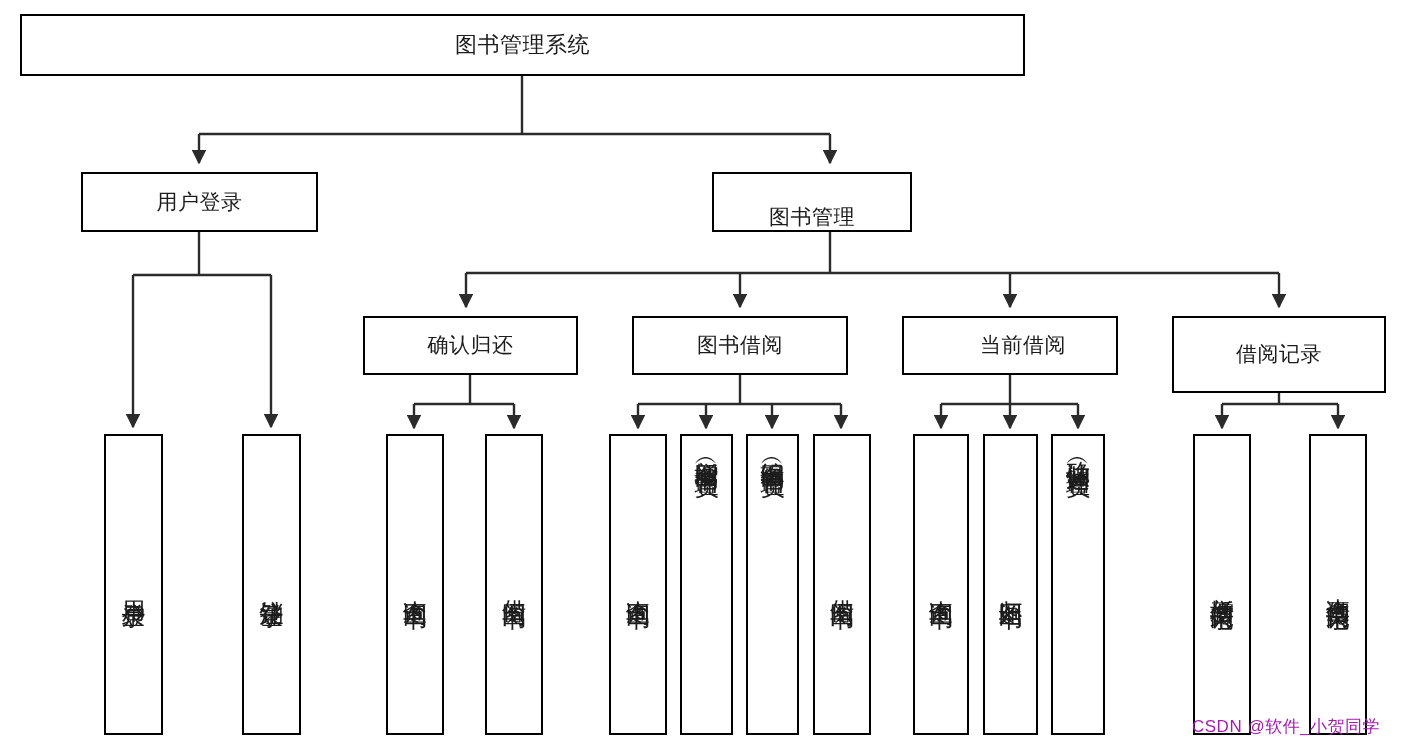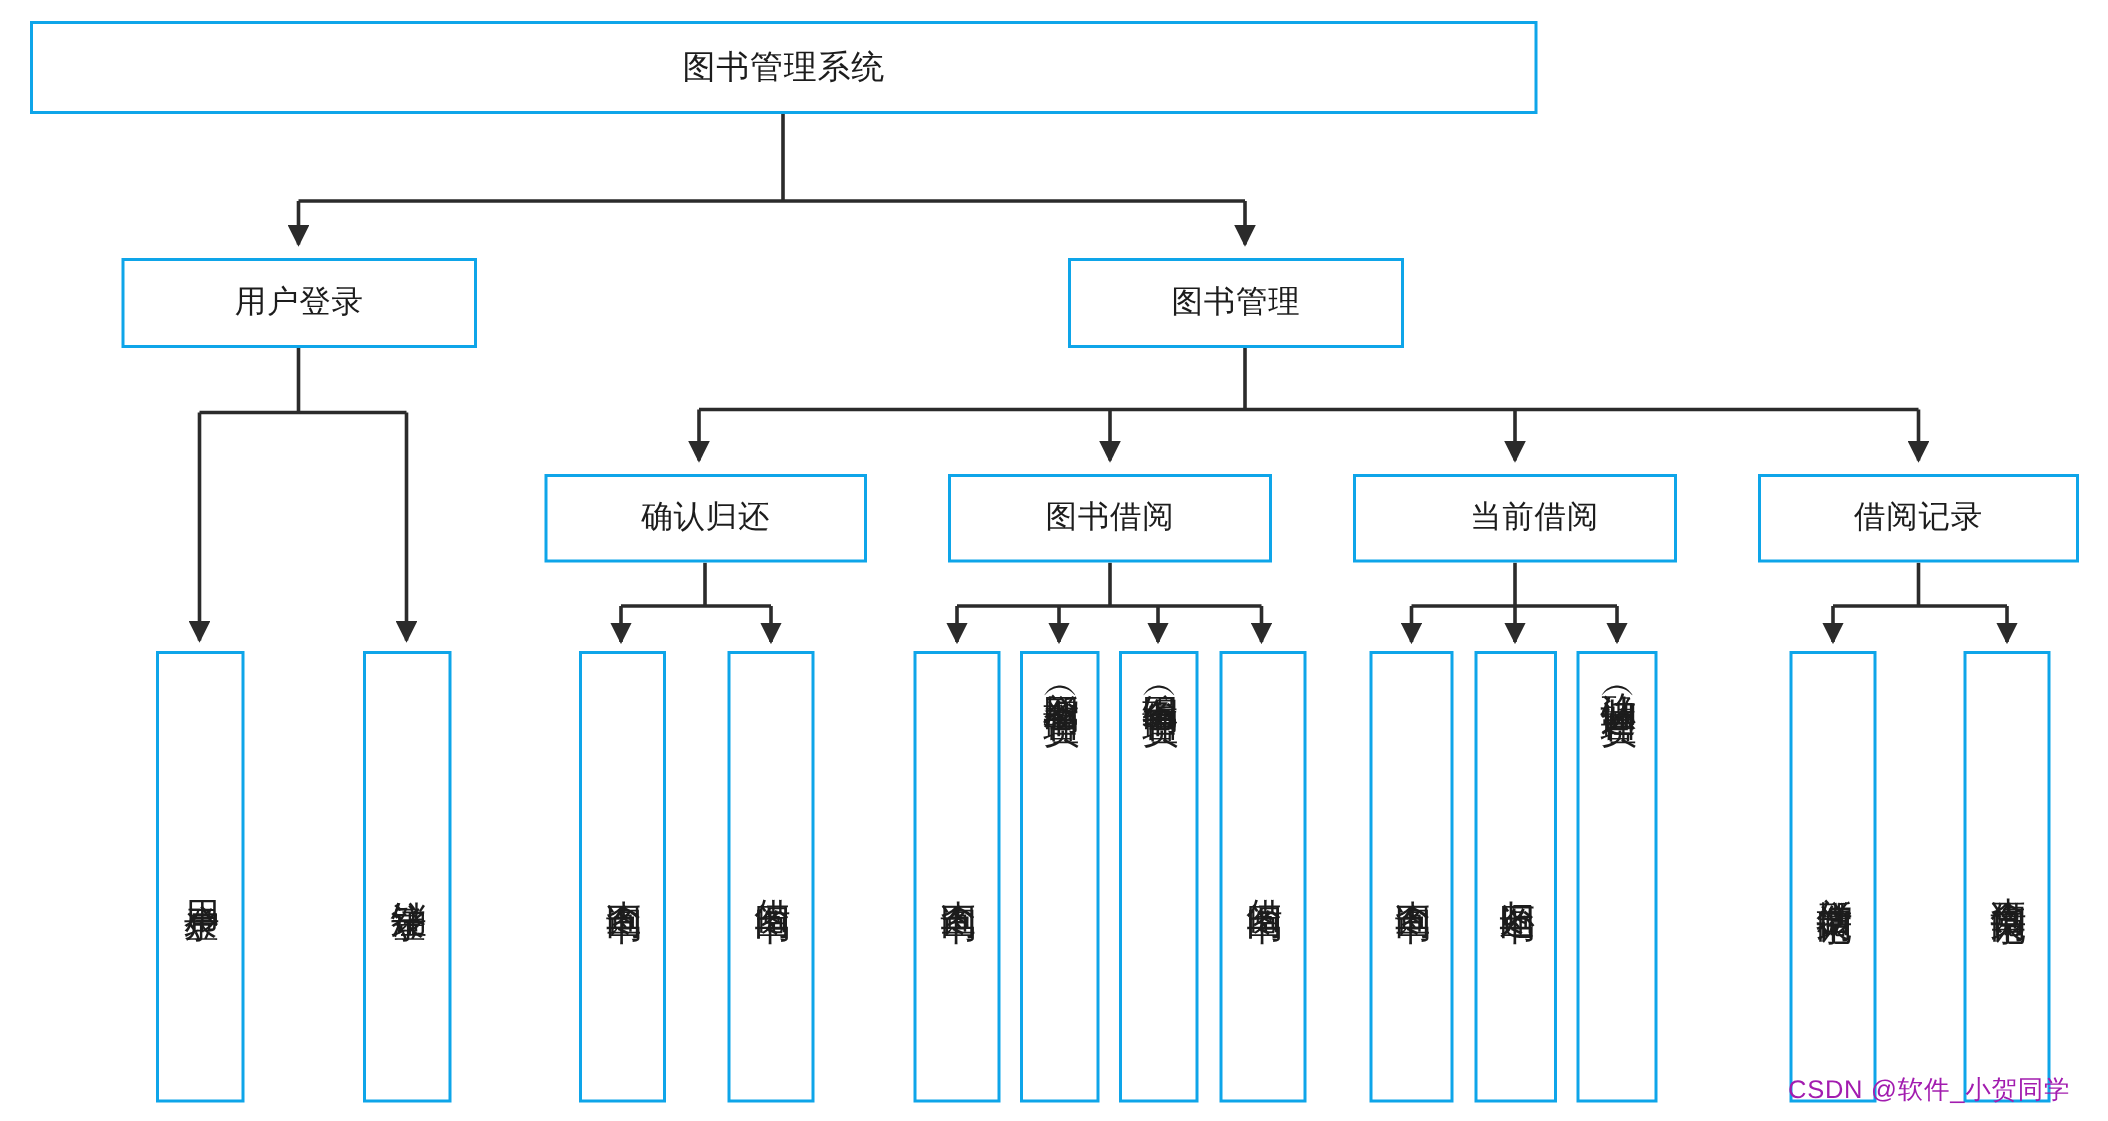--- a/index.html
+++ b/index.html
@@ -21,21 +21,21 @@
     position: absolute;
     left: 0;
     top: 0;
     width: 1405px;
     height: 747px;
     pointer-events: none;
   }
   .node {
     position: absolute;
     box-sizing: border-box;
-    border: 2px solid #0ea5e9;
+    border: 2px solid #000000;
     background: #ffffff;
     display: flex;
     align-items: center;
     justify-content: center;
     color: #1c1c1c;
   }
   .node-label {
     display: block;
     text-align: center;
     line-height: 1.18;
@@ -133,34 +133,34 @@
     </g>
   </svg>
 
   <div class="node horiz root" style="left:20px; top:14px; width:1005px; height:62px;">
     <span class="node-label">图书管理系统</span>
   </div>
 
   <div class="node horiz" style="left:81px; top:172px; width:237px; height:60px;">
     <span class="node-label">用户登录</span>
   </div>
-  <div class="node horiz" style="left:712px; top:172px; width:224px; height:60px;">
+  <div class="node horiz" style="left:712px; top:172px; width:200px; height:60px;align-items:flex-end;">
     <span class="node-label">图书管理</span>
   </div>
 
   <div class="node horiz" style="left:363px; top:316px; width:215px; height:59px;">
     <span class="node-label">确认归还</span>
   </div>
   <div class="node horiz" style="left:632px; top:316px; width:216px; height:59px;">
     <span class="node-label">图书借阅</span>
   </div>
   <div class="node horiz" style="left:902px; top:316px; width:216px; height:59px;padding-left:26px;">
     <span class="node-label">当前借阅</span>
   </div>
-  <div class="node horiz" style="left:1172px; top:316px; width:214px; height:59px;">
+  <div class="node horiz" style="left:1172px; top:316px; width:214px; height:77px;">
     <span class="node-label">借阅记录</span>
   </div>
 
   <div class="node vert center-text" style="left:104px; top:434px; width:59px; height:301px;">
     <span class="node-label">用户登录</span>
   </div>
   <div class="node vert center-text" style="left:242px; top:434px; width:59px; height:301px;">
     <span class="node-label">注销登录</span>
   </div>
 

